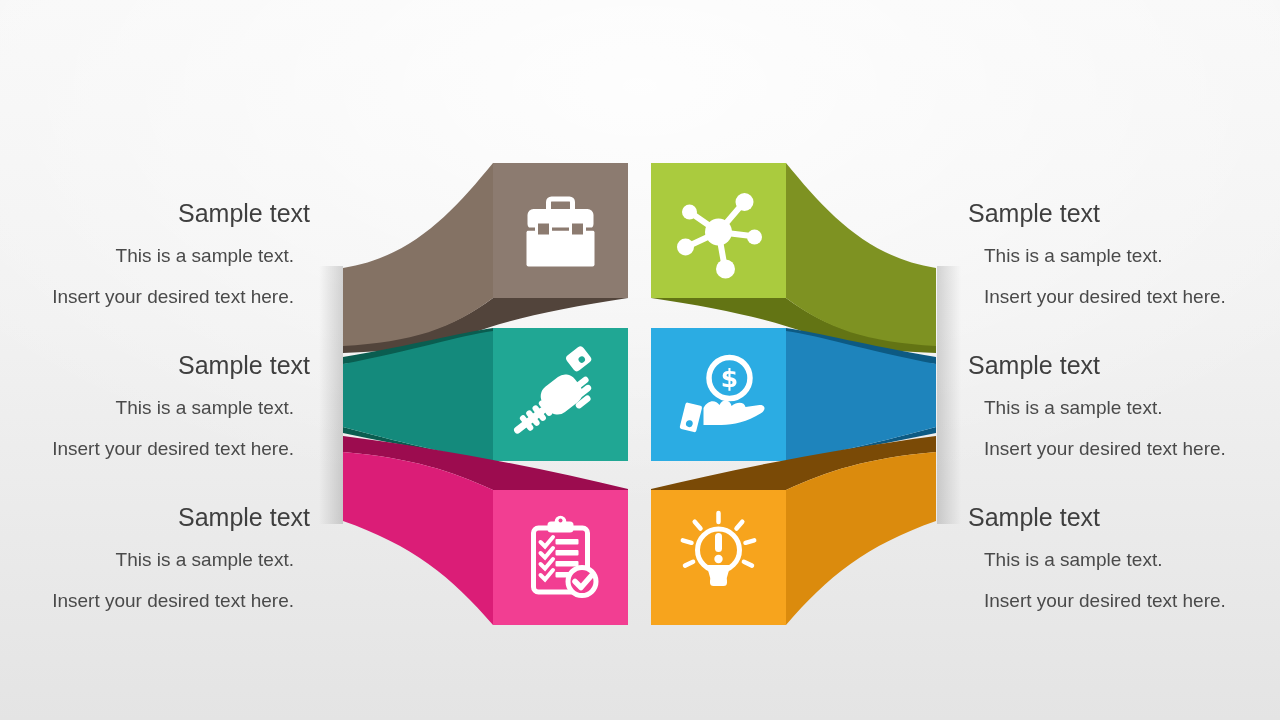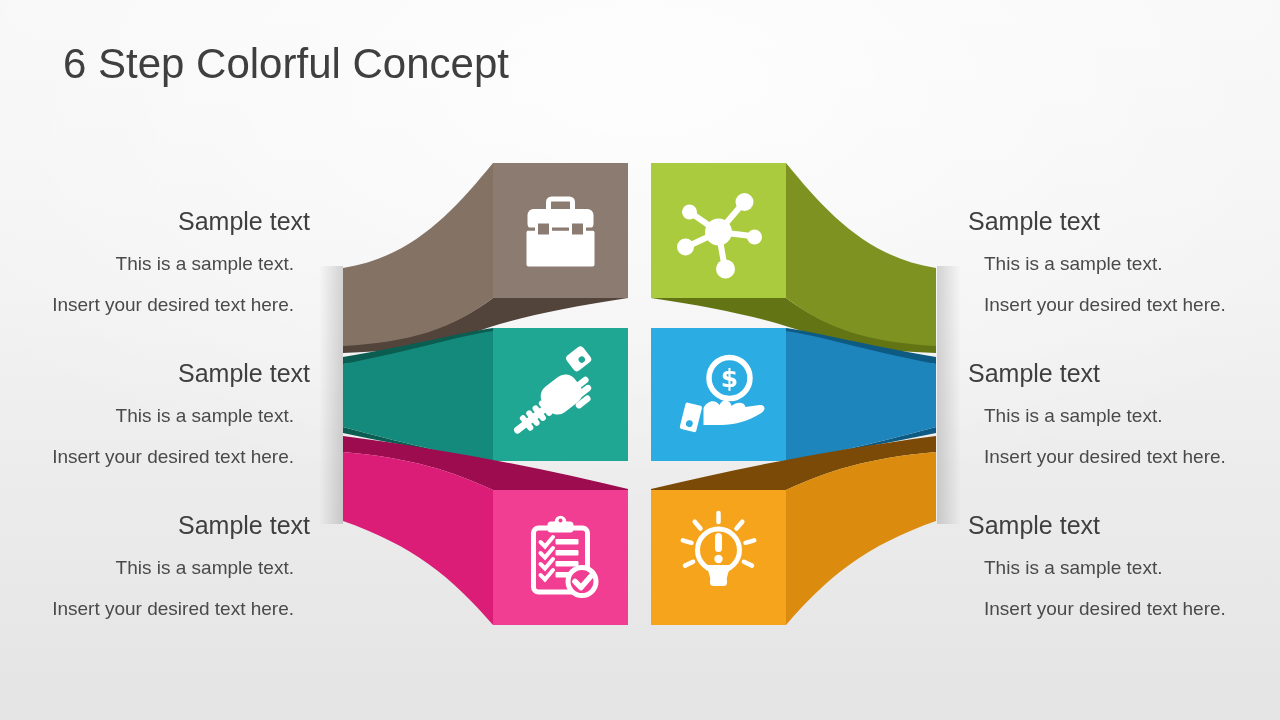--- a/index.html
+++ b/index.html
@@ -12,30 +12,29 @@
   }
   .title{
     position:absolute;left:63px;top:40px;margin:0;
     font-size:42px;font-weight:400;letter-spacing:0;
     color:#3f3f3f;white-space:nowrap;
   }
   .graphic{position:absolute;left:0;top:0;width:1280px;height:720px;}
   .txt{position:absolute;width:292px;}
   .txt.left{right:970px;text-align:right;}
   .txt.right{left:968px;text-align:left;}
-  .txt .h{font-size:25px;line-height:28px;margin:8px 0 6px;color:#3f3f3f;font-weight:400;}
+  .txt .h{font-size:25px;line-height:28px;margin:0 0 6px;color:#3f3f3f;font-weight:400;}
   .txt .b{font-size:19px;line-height:25px;margin:16px;color:#4a4a4a;}
   .r1{top:199px}.r2{top:351px}.r3{top:503px}
 </style>
 </head>
 <body>
 
 <div class="slide">
 
-  <h1 class="title">6 Step Colorful Concept</h1>
 
   <svg class="graphic" viewBox="0 0 1280 720" xmlns="http://www.w3.org/2000/svg">
     <defs>
       <linearGradient id="shL" x1="0" y1="0" x2="1" y2="0">
         <stop offset="0" stop-color="#000" stop-opacity="0"></stop>
         <stop offset="1" stop-color="#000" stop-opacity="0.15"></stop>
       </linearGradient>
       <linearGradient id="shR" x1="1" y1="0" x2="0" y2="0">
         <stop offset="0" stop-color="#000" stop-opacity="0"></stop>
         <stop offset="1" stop-color="#000" stop-opacity="0.15"></stop>

